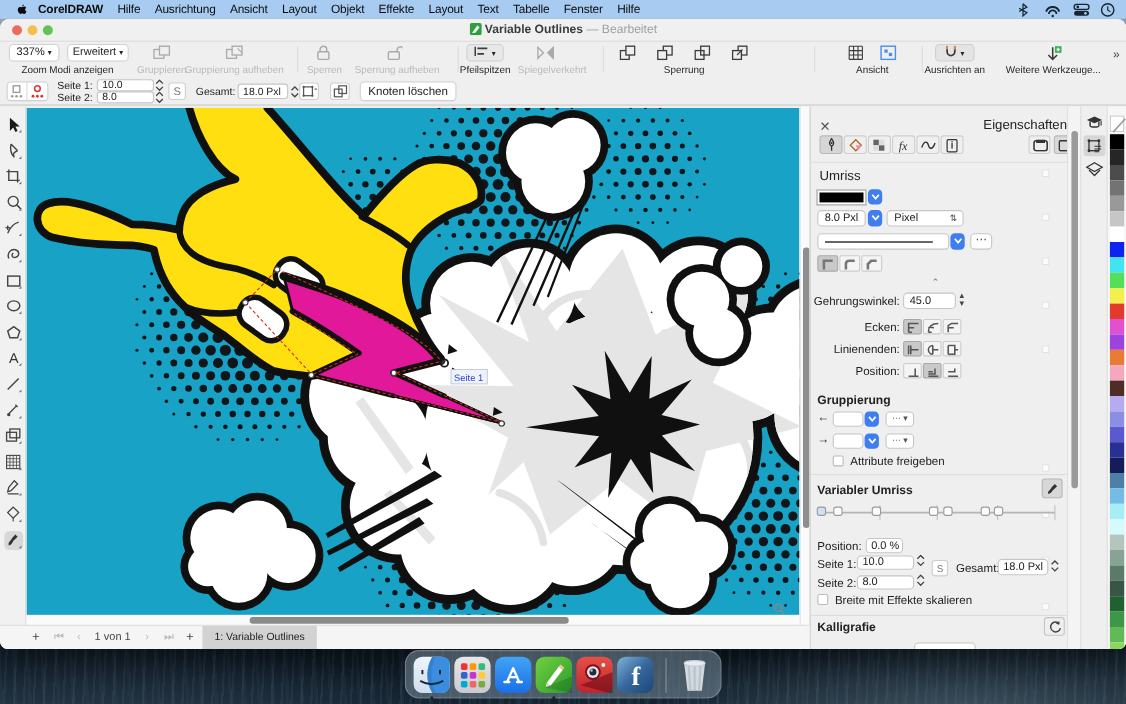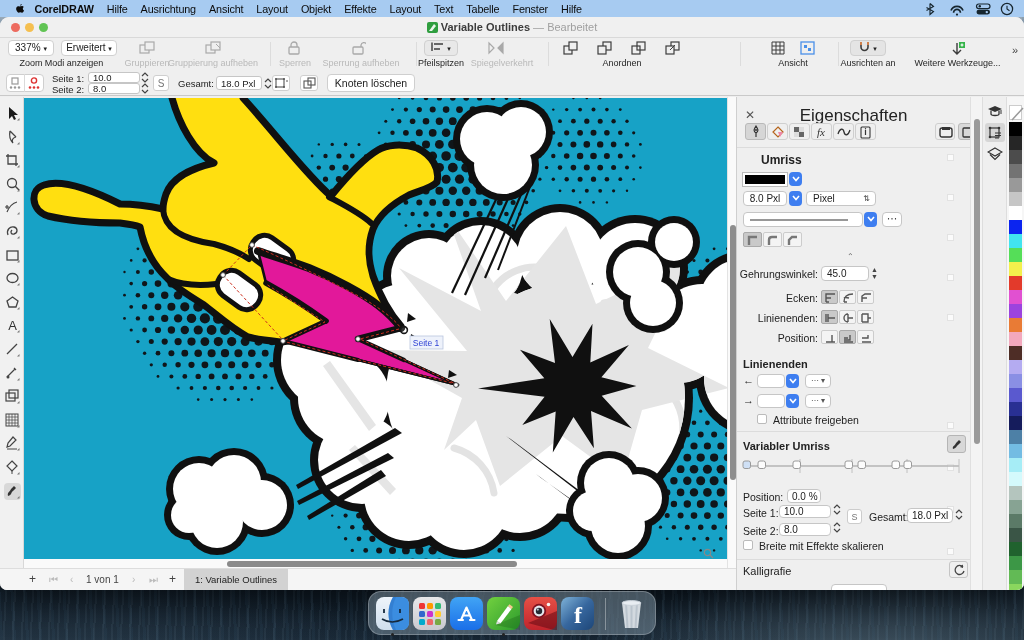--- a/index.html
+++ b/index.html
@@ -145,21 +145,21 @@
         </svg></div>
       <div style="position:absolute;left:631px;top:3px"><svg width="15" height="14">
           <rect x="1" y="5" width="8" height="8" fill="none" stroke="#3c3c3c" stroke-width="1.2"></rect>
           <rect x="6" y="1" width="8" height="8" fill="none" stroke="#3c3c3c" stroke-width="1.2"></rect>
         </svg></div>
       <div style="position:absolute;left:665px;top:3px"><svg width="15" height="14">
           <rect x="6" y="1" width="8" height="8" fill="#efefef" stroke="#3c3c3c" stroke-width="1.2"></rect>
           <rect x="1" y="5" width="8" height="8" fill="#efefef" stroke="#3c3c3c" stroke-width="1.2"></rect>
           <line x1="5" y1="9" x2="10" y2="4" stroke="#3c3c3c"></line>
         </svg></div>
-      <div class="tbl" style="left:592px;width:60px">Anordnen</div>
+      <div class="tbl" style="left:592px;width:60px">Sperrung</div>
       <div class="tsep" style="left:740px"></div>
       <div style="position:absolute;left:770px;top:3px"><svg width="16" height="14">
           <path d="M 2,1 L 14,1 M 2,5 L 14,5 M 2,9 L 14,9 M 2,13 L 14,13 M 2,1 L 2,13 M 6,1 L 6,13 M 10,1 L 10,13 M 14,1 L 14,13" stroke="#3c3c3c" stroke-width="1"></path>
         </svg></div>
       <div style="position:absolute;left:800px;top:3px"><svg width="16" height="14">
           <rect x="1" y="1" width="13" height="12" fill="none" stroke="#4a90e8" stroke-width="1.3"></rect>
           <rect x="4" y="4" width="3" height="3" fill="#4a90e8"></rect>
           <rect x="8" y="7" width="3" height="3" fill="#4a90e8"></rect>
         </svg></div>
       <div class="tbl" style="left:765px;width:56px">Ansicht</div>
@@ -1250,21 +1250,21 @@
       </div>
       <div id="vscroll">
         <div class="thumb"></div>
       </div>
       <svg style="position:absolute;left:703px;top:451px" width="11" height="11">
         <circle cx="4.5" cy="4.5" r="3.2" fill="none" stroke="#888" stroke-width="1.2"></circle>
         <line x1="7" y1="7" x2="10" y2="10" stroke="#888" stroke-width="1.2"></line>
       </svg>
       <div id="panel">
         <div style="position:absolute;left:8px;top:11px;font-size:12px;color:#555">✕</div>
-        <div style="position:absolute;left:0;right:0;top:9px;text-align:center;font-size:17px;color:#222">Eigenschaften</div>
+        <div style="position:absolute;left:0;right:0;top:9px;text-align:right;font-size:12px;color:#222">Eigenschaften</div>
         <div style="position:absolute;left:8px;top:26px;width:21px;height:17px;background:#d6d6d6;border:1px solid #b9b9b9;border-radius:3px"><svg width="16" height="14" viewBox="0 0 16 14" style="margin:1px 2px">
             <path d="M 8,1 C 10,4 11,6 8,8 C 5,6 6,4 8,1 Z M 8,8 L 8,12" fill="none" stroke="#333" stroke-width="1.2"></path>
             <circle cx="8" cy="5" r="1" fill="#333"></circle>
           </svg></div>
         <div style="position:absolute;left:30px;top:26px;width:21px;height:17px;background:#efefef;border:1px solid #cfcfcf;border-radius:3px"><svg width="16" height="14" viewBox="0 0 16 14" style="margin:1px 2px">
             <path d="M 8,2 L 13,7 L 8,12 L 3,7 Z" fill="none" stroke="#b5651d" stroke-width="1.2"></path>
             <path d="M 8,7 L 13,7 L 10,12" fill="#e8a" stroke="none"></path>
           </svg></div>
         <div style="position:absolute;left:52px;top:26px;width:21px;height:17px;background:#efefef;border:1px solid #cfcfcf;border-radius:3px"><svg width="16" height="14" viewBox="0 0 16 14" style="margin:1px 2px">
             <rect x="2" y="2" width="5" height="5" fill="#666"></rect>
@@ -1285,21 +1285,21 @@
           </svg></div>
         <div style="position:absolute;left:198px;top:26px;width:20px;height:17px;background:#efefef;border:1px solid #cfcfcf;border-radius:3px"><svg width="14" height="12" style="margin:2px 3px">
             <rect x="1" y="2" width="12" height="9" rx="2" fill="none" stroke="#333" stroke-width="1.4"></rect>
             <rect x="3" y="1" width="8" height="3" fill="#333"></rect>
           </svg></div>
         <div style="position:absolute;left:221px;top:26px;width:20px;height:17px;background:#d9d9d9;border:1px solid #b9b9b9;border-radius:3px"><svg width="14" height="12" style="margin:2px 3px">
             <rect x="1" y="2" width="10" height="9" rx="1" fill="none" stroke="#333" stroke-width="1.3"></rect>
             <circle cx="11.5" cy="3" r="2" fill="none" stroke="#333"></circle>
           </svg></div>
         <div style="position:absolute;left:0;right:0;top:50px;height:1px;background:#dcdcdc"></div>
-        <div style="position:absolute;left:24px;top:56px;font-weight:bold;font-size:12px">Umriss</div>
+        <div style="position:absolute;left:8px;top:56px;font-weight:normal;font-size:12px">Umriss</div>
         <div class="sqmark" style="top:57px"></div>
         <div class="sqmark" style="top:97px"></div>
         <div class="sqmark" style="top:137px"></div>
         <div class="sqmark" style="top:177px"></div>
         <div class="sqmark" style="top:217px"></div>
         <div class="sqmark" style="top:325px"></div>
         <div class="sqmark" style="top:367px"></div>
         <div class="sqmark" style="top:409px"></div>
         <div class="sqmark" style="top:451px"></div>
         <div style="position:absolute;left:6px;top:76px;width:44px;height:13px;background:#000;border:2px solid #fff;outline:1px solid #bbb"></div>
@@ -1360,21 +1360,21 @@
         <div class="prow" style="right:152px;top:235px">Position:</div>
         <div style="position:absolute;left:84px;top:233px;width:17px;height:14px;background:#f4f4f4;border:1px solid #ccc;border-radius:2px"><svg width="13" height="12" style="margin:1px 2px">
             <path d="M 2,10 L 8,10 L 8,3 M 5,10 L 11,10" stroke="#555" fill="none" stroke-width="1.4"></path>
           </svg></div>
         <div style="position:absolute;left:102px;top:233px;width:17px;height:14px;background:#c9c9c9;border:1px solid #a8a8a8;border-radius:2px"><svg width="13" height="12" style="margin:1px 2px">
             <path d="M 2,8 L 8,8 L 8,3 M 2,10 L 11,10 M 2,6 L 6,6" stroke="#555" fill="none" stroke-width="1.4"></path>
           </svg></div>
         <div style="position:absolute;left:120px;top:233px;width:17px;height:14px;background:#f4f4f4;border:1px solid #ccc;border-radius:2px"><svg width="13" height="12" style="margin:1px 2px">
             <path d="M 2,6 L 8,6 L 8,3 M 2,10 L 11,10" stroke="#555" fill="none" stroke-width="1.4"></path>
           </svg></div>
-        <div style="position:absolute;left:6px;top:261px;font-weight:bold;font-size:11px">Linienenden</div>
+        <div style="position:absolute;left:6px;top:261px;font-weight:bold;font-size:11px">Gruppierung</div>
         <div style="position:absolute;left:6px;top:277px;font-size:11px">←</div>
         <div class="field" style="position:absolute;left:20px;top:277px;width:28px;height:14px"></div>
         <div class="bluebtn" style="left:49px;top:277px;width:13px;height:14px;text-align:center;padding-top:4px">
           <svg width="8" height="6" viewBox="0 0 8 6">
             <path d="M1,1 L4,4.5 L7,1" fill="none" stroke="#fff" stroke-width="1.6"></path>
           </svg>
         </div>
         <div class="field" style="position:absolute;left:68px;top:277px;width:26px;height:14px;font-size:8px;color:#555;text-align:center;line-height:12px">⋯ ▾</div>
         <div style="position:absolute;left:6px;top:297px;font-size:11px">→</div>
         <div class="field" style="position:absolute;left:20px;top:297px;width:28px;height:14px"></div>
@@ -1422,21 +1422,21 @@
         <div style="position:absolute;left:110px;top:412px;width:15px;height:15px;background:#fff;border:1px solid #ccc;border-radius:3px;text-align:center;font-size:9px;line-height:14px;color:#777">S</div>
         <div class="prow" style="left:132px;top:414px">Gesamt:</div>
         <div class="field" style="position:absolute;left:170px;top:411px;width:46px;height:15px;font-size:10px;line-height:14px;padding-left:4px">18.0 Pxl</div>
         <div style="position:absolute;left:218px;top:412px"><svg width="8" height="11">
             <path d="M1,4 L4,1 L7,4" fill="none" stroke="#444" stroke-width="1.2"></path>
             <path d="M1,7 L4,10 L7,7" fill="none" stroke="#444" stroke-width="1.2"></path>
           </svg></div>
         <div style="position:absolute;left:6px;top:443px;width:10px;height:10px;background:#fff;border:1px solid #bbb;border-radius:2px"></div>
         <div class="prow" style="left:22px;top:443px">Breite mit Effekte skalieren</div>
         <div style="position:absolute;left:0;right:0;top:462px;height:1px;background:#dcdcdc"></div>
-        <div style="position:absolute;left:6px;top:468px;font-weight:normal;font-size:11px">Kalligrafie</div>
+        <div style="position:absolute;left:6px;top:468px;font-weight:bold;font-size:11px">Kalligrafie</div>
         <div style="position:absolute;left:212px;top:464px;width:19px;height:17px;background:#efefef;border:1px solid #c5c5c5;border-radius:3px"><svg width="13" height="12" style="margin:2px 3px">
             <path d="M 10,3 A 4.5,4.5 0 1 0 11,7" fill="none" stroke="#444" stroke-width="1.3"></path>
             <path d="M 10,0.5 L 10,4 L 6.8,3" fill="#444"></path>
           </svg></div>
         <div class="field" style="position:absolute;left:94px;top:487px;width:56px;height:10px"></div>
       </div>
       <div id="pscroll">
         <div class="thumb"></div>
       </div>
       <div id="sidebar">

